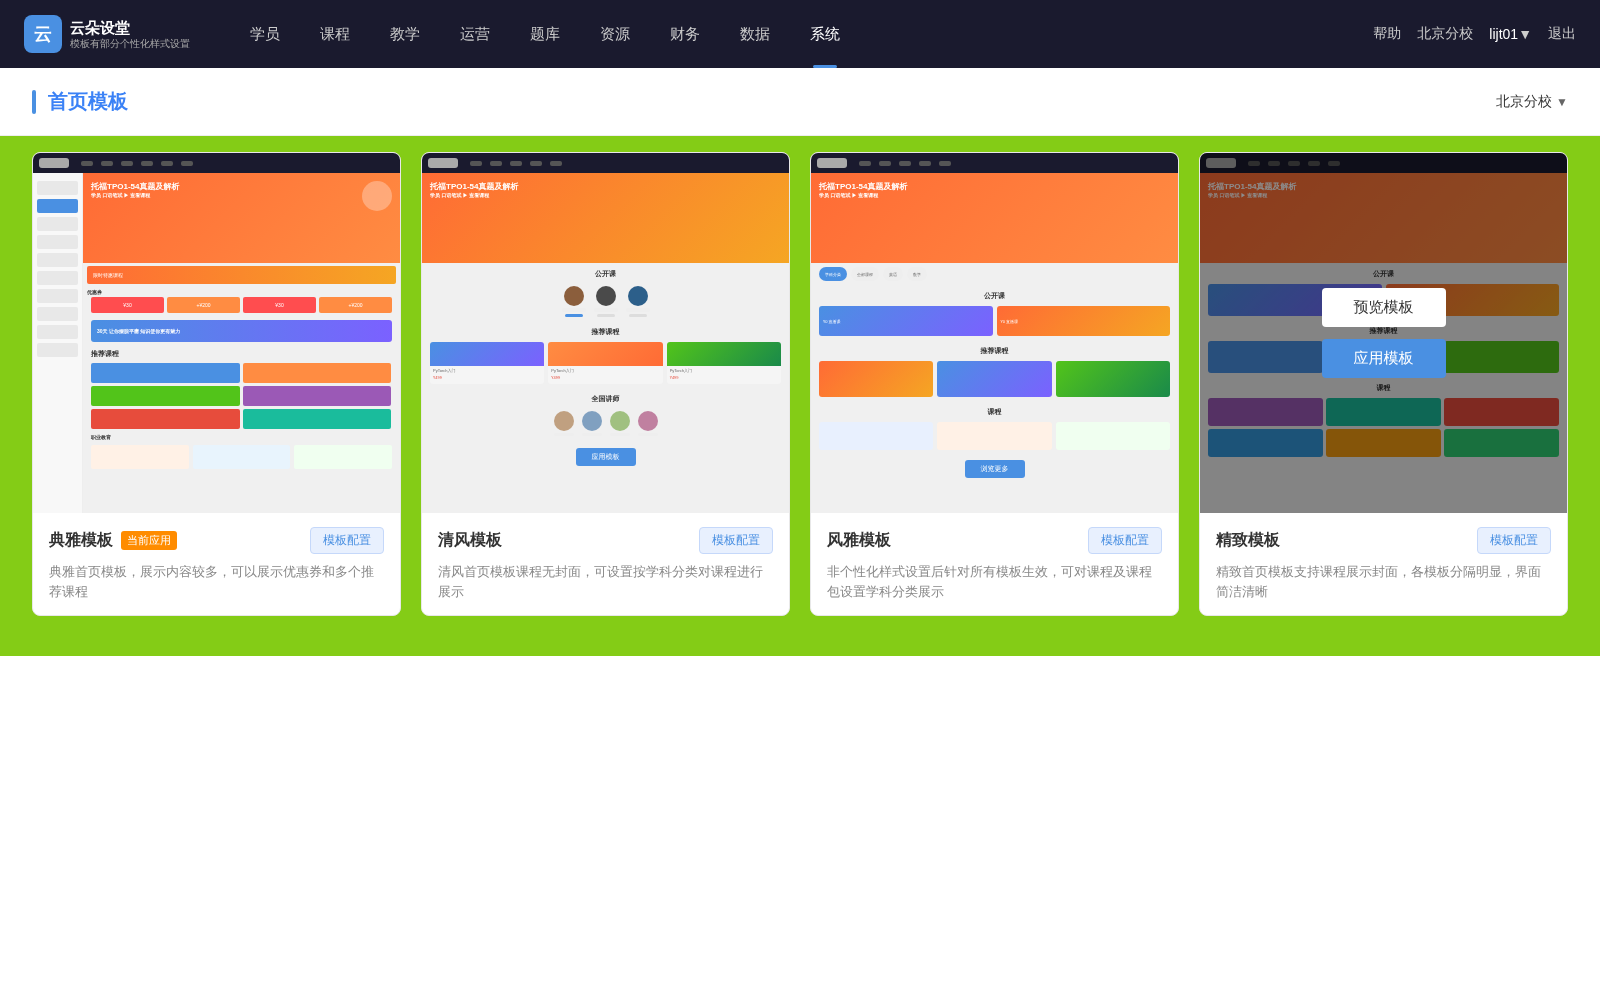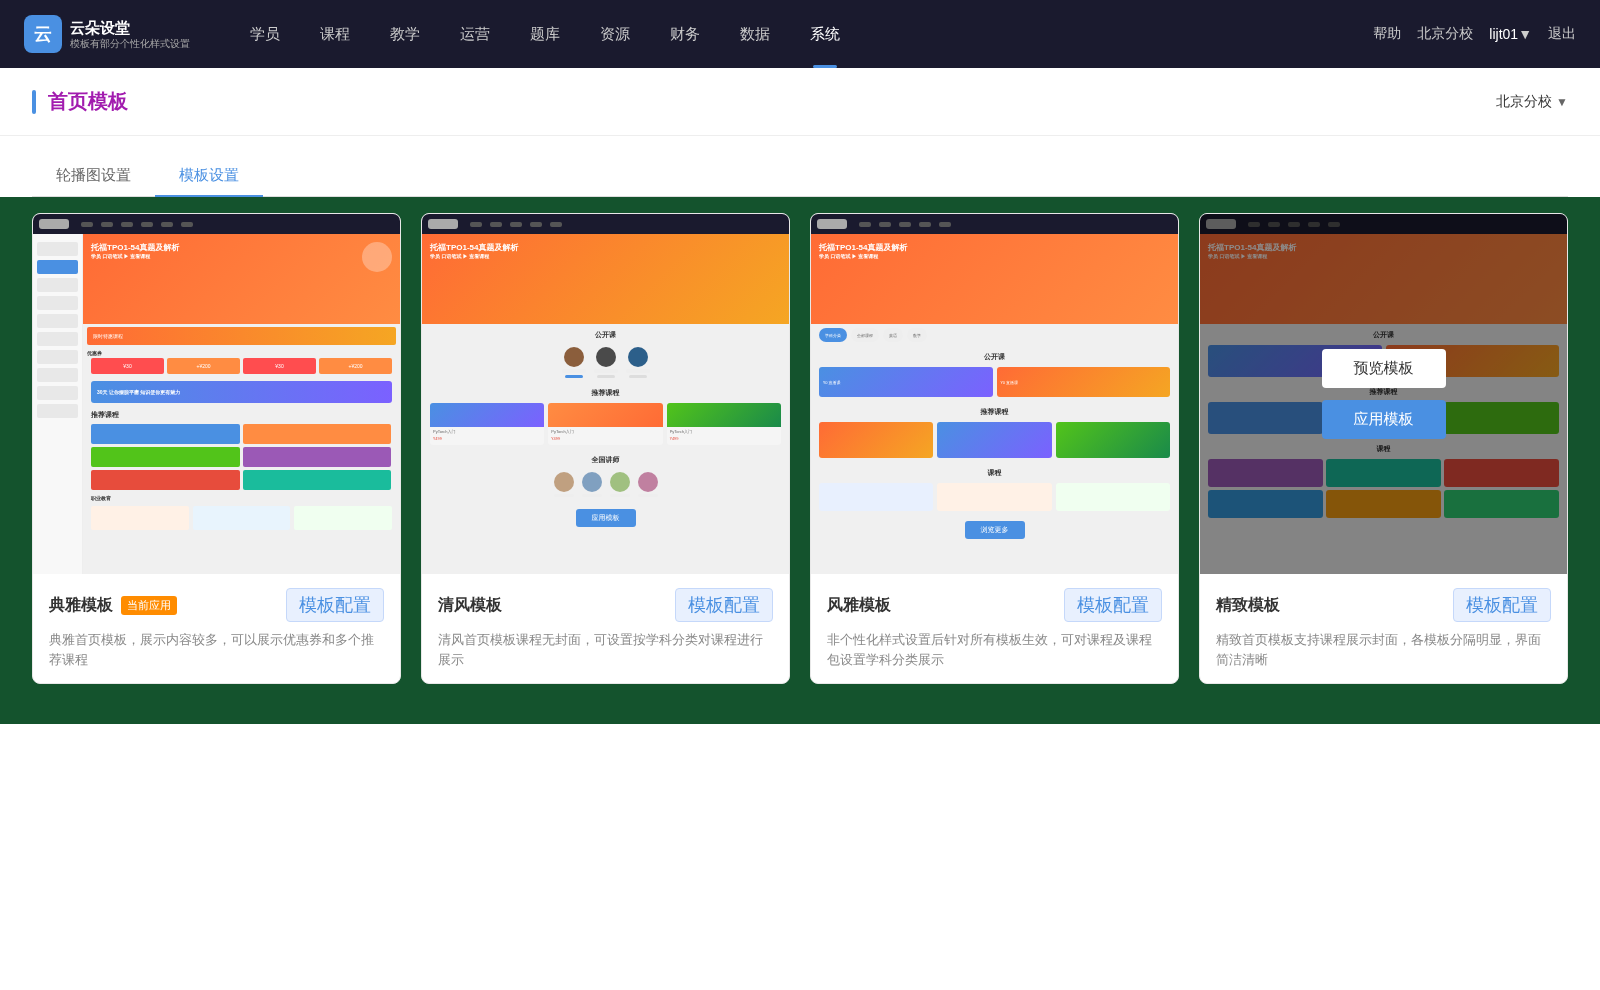--- a/index.html
+++ b/index.html
@@ -93,21 +93,21 @@
     }
     .page-title-bar {
       width: 4px;
       height: 24px;
       background: #4a90e2;
       border-radius: 2px;
     }
     .page-title-text {
       font-size: 20px;
       font-weight: 600;
-      color: #a21caf;
+      color: #3b82f6;
     }
     .branch-selector {
       display: flex;
       align-items: center;
       gap: 4px;
       color: #333;
       font-size: 14px;
       cursor: pointer;
     }
     .chevron-down { font-size: 12px; color: #666; }
@@ -142,21 +142,21 @@
       color: #999;
       background: white;
     }
 
     
     .templates-grid {
       display: grid;
       grid-template-columns: repeat(4, 1fr);
       gap: 20px;
       padding: 16px 32px 40px;
-      background: #14532d;
+      background: #84cc16;
     }
 
     .template-card {
       border: 1px solid #e8e8e8;
       border-radius: 8px;
       overflow: hidden;
       background: white;
     }
 
     .template-preview {
@@ -238,21 +238,21 @@
       padding: 2px 6px;
       border-radius: 3px;
     }
 
     .config-btn {
       background: #e8f0fe;
       color: #4a90e2;
       border: 1px solid #c5d8fa;
       padding: 4px 12px;
       border-radius: 4px;
-      font-size: 18px;
+      font-size: 12px;
       cursor: pointer;
     }
 
     .template-desc {
       font-size: 13px;
       color: #888;
       line-height: 1.5;
     }
 
     
@@ -425,26 +425,20 @@
     <div class="page-title-container">
       <div class="page-title-bar"></div>
       <h1 class="page-title-text">首页模板</h1>
     </div>
     <div class="branch-selector">
       <span>北京分校</span>
       <span class="chevron-down">▼</span>
     </div>
   </div>
 
-  <div class="tabs-container">
-    <div class="tabs">
-      <div class="tab">轮播图设置</div>
-      <div class="tab active">模板设置</div>
-    </div>
-  </div>
 
 
   <div class="templates-grid">
 
     <div class="template-card">
       <div class="template-preview">
         <div class="preview-mockup">
 
           <div class="mock-nav">
             <div style="width:30px;height:10px;background:#aaa;border-radius:3px;"></div>

